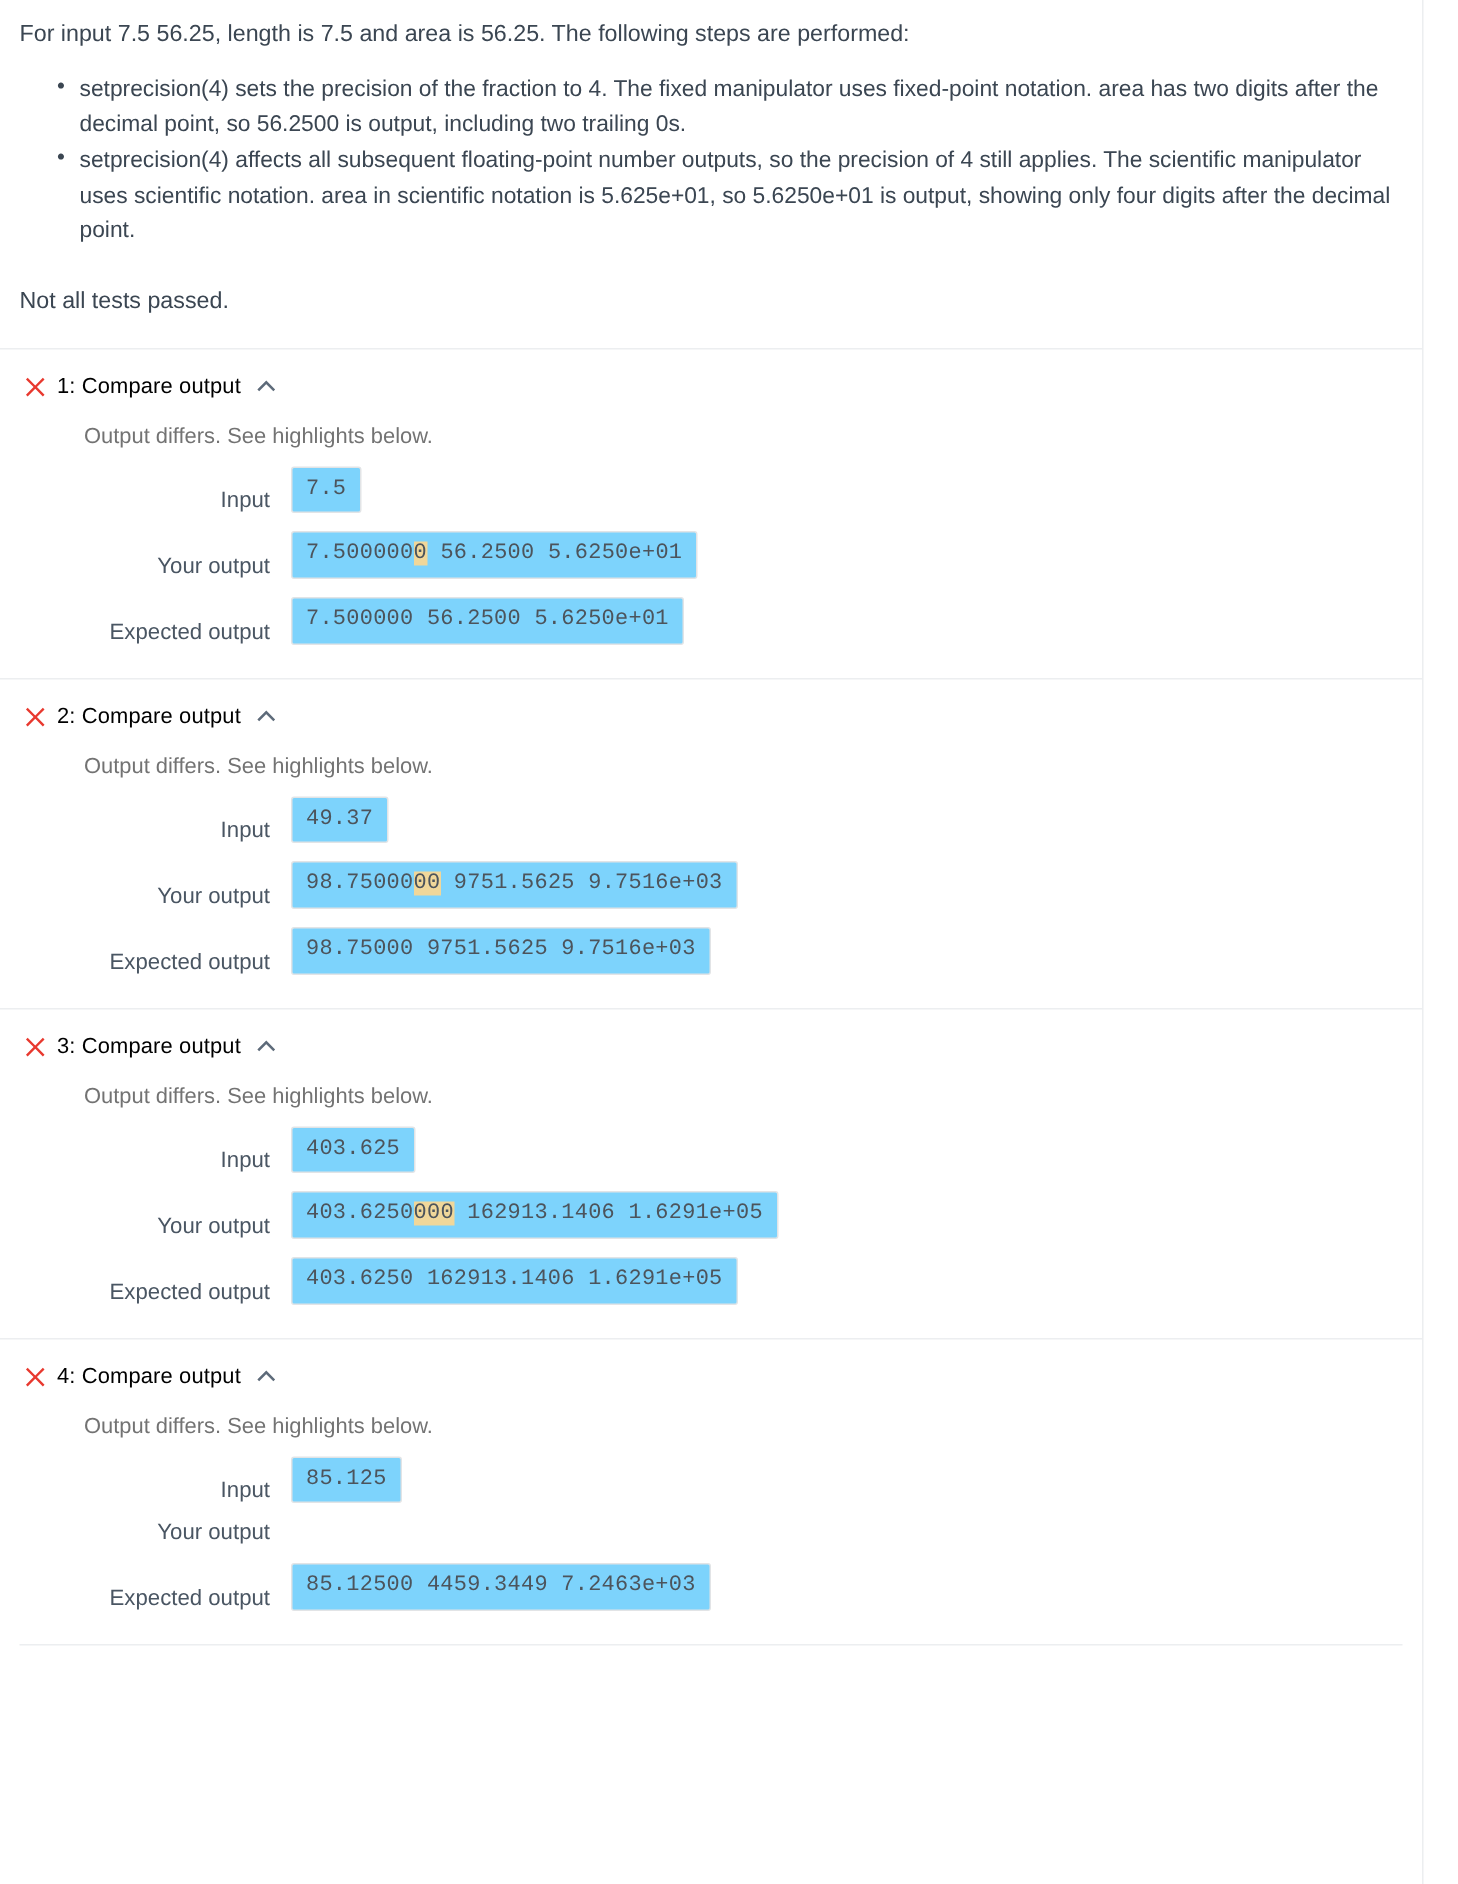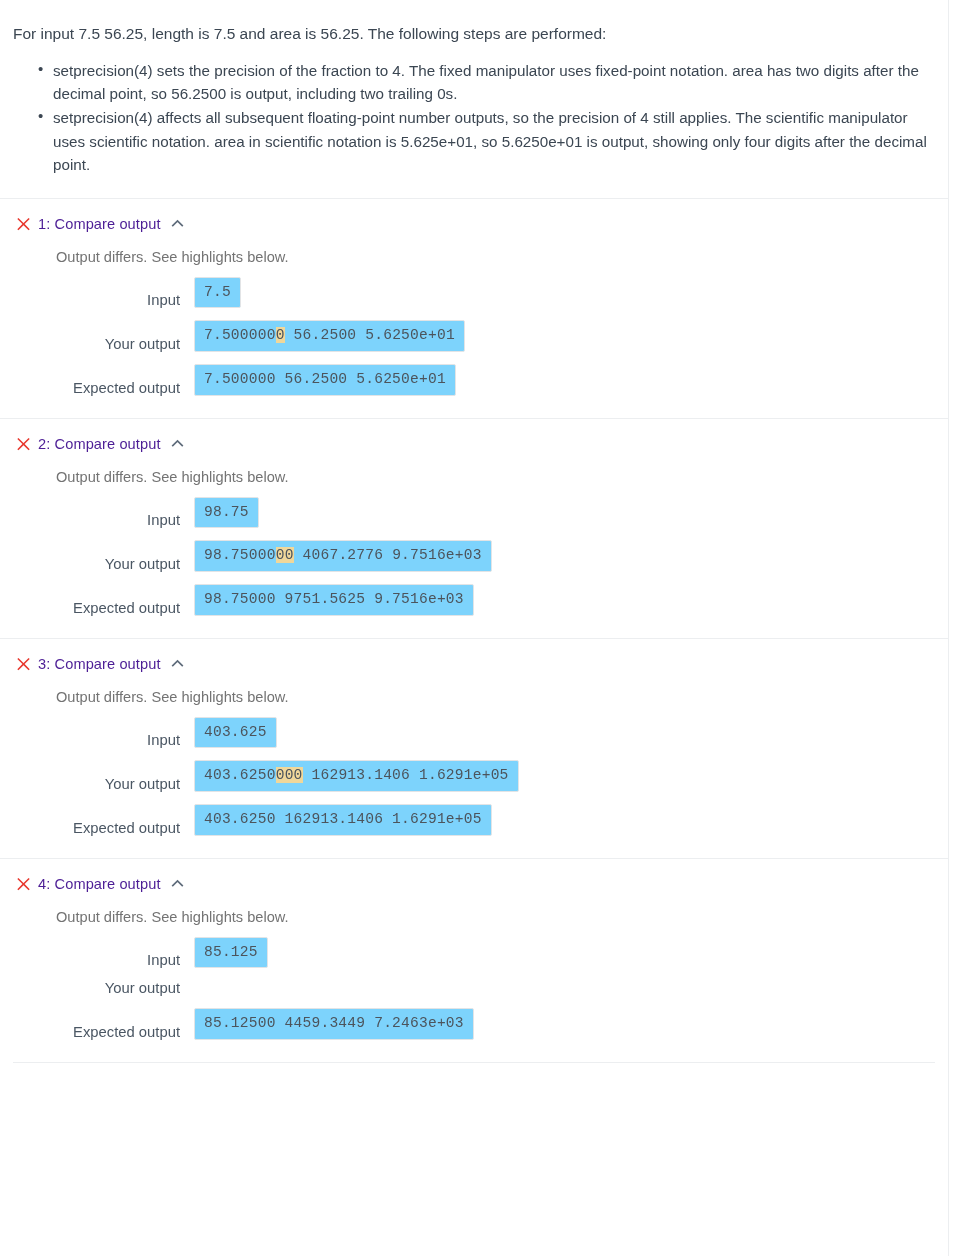--- a/index.html
+++ b/index.html
@@ -22,21 +22,21 @@
     padding: 0;
   }
   
   .explain {
     padding: 0 13px;
   }
   .intro {
     font-size: 15.5px;
     line-height: 1.5;
     margin: 0;
-    padding-top: 22px;
+    padding-top: 11px;
     color: #3b4652;
   }
   ul.steps {
     margin: 14px 0 0 0;
     padding-left: 25px;
     list-style: none;
   }
   ul.steps li {
     font-size: 15.2px;
     line-height: 1.52;
@@ -78,21 +78,21 @@
     user-select: none;
   }
   .x-icon {
     width: 15px;
     height: 15px;
     flex: 0 0 auto;
     display: block;
   }
   .case-title {
     font-size: 14.6px;
-    color: #4c1d95;
+    color: #000000;
     letter-spacing: .1px;
   }
   .chev-icon {
     width: 13px;
     height: 13px;
     display: block;
     margin-left: 3px;
     flex: 0 0 auto;
   }
   .case-note {
@@ -143,20 +143,21 @@
 <body>
 
 <div class="page">
 
   <section class="explain">
     <p class="intro">For input 7.5 56.25, length is 7.5 and area is 56.25. The following steps are performed:</p>
     <ul class="steps">
       <li>setprecision(4) sets the precision of the fraction to 4. The fixed manipulator uses fixed-point notation. area has two digits after the decimal point, so 56.2500 is output, including two trailing 0s.</li>
       <li>setprecision(4) affects all subsequent floating-point number outputs, so the precision of 4 still applies. The scientific manipulator uses scientific notation. area in scientific notation is 5.625e+01, so 5.6250e+01 is output, showing only four digits after the decimal point.</li>
     </ul>
+    <p class="summary">Not all tests passed.</p>
   </section>
 
   <section class="cases">
 
     <div class="case">
       <div class="case-header">
         <svg class="x-icon" viewBox="0 0 16 16">
           <path d="M2.6 2.0 L8 7.4 L13.4 2.0 L14.6 3.2 L9.2 8.6 L14.6 14.0 L13.4 15.2 L8 9.8 L2.6 15.2 L1.4 14.0 L6.8 8.6 L1.4 3.2 Z" fill="#e8392f"></path>
         </svg>
         <span class="case-title">1: Compare output</span>
@@ -188,25 +189,25 @@
         </svg>
         <span class="case-title">2: Compare output</span>
         <svg class="chev-icon" viewBox="0 0 16 16">
           <path d="M2.2 10.6 L8 4.8 L13.8 10.6" stroke="#5e6b7a" stroke-width="2.1" fill="none" stroke-linecap="square"></path>
         </svg>
       </div>
       <div class="case-note">Output differs. See highlights below.</div>
       <div class="rows">
         <div class="row">
           <div class="row-label">Input</div>
-          <div class="val-box">98.75</div>
-        </div>
-        <div class="row">
-          <div class="row-label">Your output</div>
-          <div class="val-box"><span>98.75000</span><span class="hl">00</span><span> 4067.2776 9.7516e+03</span></div>
+          <div class="val-box">49.37</div>
+        </div>
+        <div class="row">
+          <div class="row-label">Your output</div>
+          <div class="val-box"><span>98.75000</span><span class="hl">00</span><span> 9751.5625 9.7516e+03</span></div>
         </div>
         <div class="row">
           <div class="row-label">Expected output</div>
           <div class="val-box">98.75000 9751.5625 9.7516e+03</div>
         </div>
       </div>
     </div>
 
     <div class="case">
       <div class="case-header">

